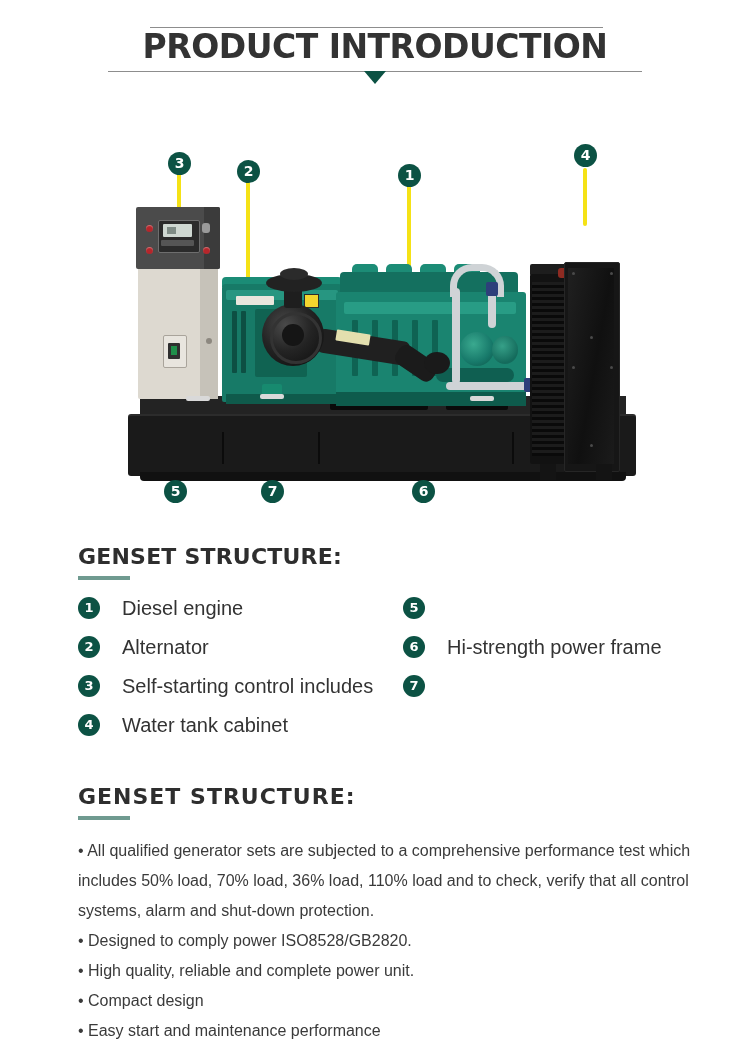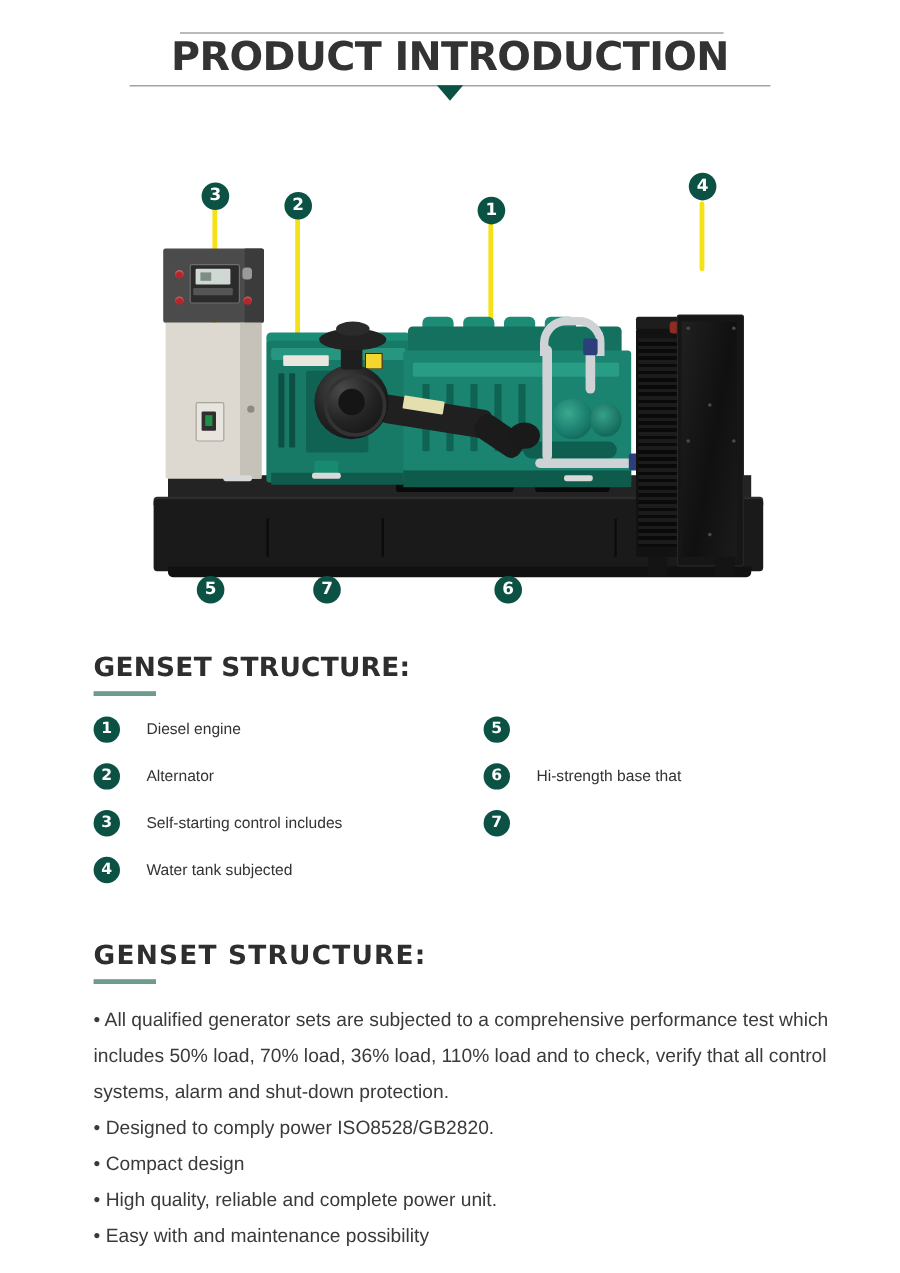--- a/index.html
+++ b/index.html
@@ -130,21 +130,21 @@
   .col{position:absolute;top:0;}
   .col.left{left:0;width:330px;}
   .col.right{left:325px;width:335px;}
   .item{position:relative;height:39px;}
   .item .num{
     position:absolute;left:0;top:3px;width:22px;height:22px;border-radius:50%;
     background:#0c5244;color:#fff;font-family:"DejaVu Sans",sans-serif;
     font-weight:bold;font-size:13px;line-height:22px;text-align:center;
   }
   .item .lbl{
-    position:absolute;left:44px;top:0;font-size:13px;color:#333;line-height:28px;white-space:nowrap;
+    position:absolute;left:44px;top:0;font-size:20px;color:#333;line-height:28px;white-space:nowrap;
   }
 
   .features{position:absolute;left:78px;top:836px;width:640px;}
   .feat-p{font-size:16px;color:#3a3a3a;line-height:30px;margin:0;}
 </style>
 </head>
 <body>
 
 <div class="header">
   <div class="rule-top"></div>
@@ -281,41 +281,41 @@
     <div class="item">
       <div class="num">2</div>
       <div class="lbl">Alternator</div>
     </div>
     <div class="item">
       <div class="num">3</div>
       <div class="lbl">Self-starting control includes</div>
     </div>
     <div class="item">
       <div class="num">4</div>
-      <div class="lbl">Water tank subjected</div>
+      <div class="lbl">Water tank cabinet</div>
     </div>
   </div>
   <div class="col right">
     <div class="item">
       <div class="num">5</div>
     </div>
     <div class="item">
       <div class="num">6</div>
-      <div class="lbl">Hi-strength base that</div>
+      <div class="lbl">Hi-strength power frame</div>
     </div>
     <div class="item">
       <div class="num">7</div>
     </div>
   </div>
 </div>
 
 <div class="section" style="top:784px;">
   <div class="sec-title wide">GENSET STRUCTURE:</div>
   <div class="sec-bar"></div>
 </div>
 
 <div class="features">
   <p class="feat-p">• All qualified generator sets are subjected to a comprehensive performance test which includes 50% load, 70% load, 36% load, 110% load and to check, verify that all control systems, alarm and shut-down protection.</p>
   <p class="feat-p">• Designed to comply power ISO8528/GB2820.</p>
+  <p class="feat-p">• High quality, reliable and complete power unit.</p>
   <p class="feat-p">• Compact design</p>
-  <p class="feat-p">• High quality, reliable and complete power unit.</p>
-  <p class="feat-p">• Easy with and maintenance possibility</p>
+  <p class="feat-p">• Easy start and maintenance performance</p>
 </div>
 
 </body></html>

